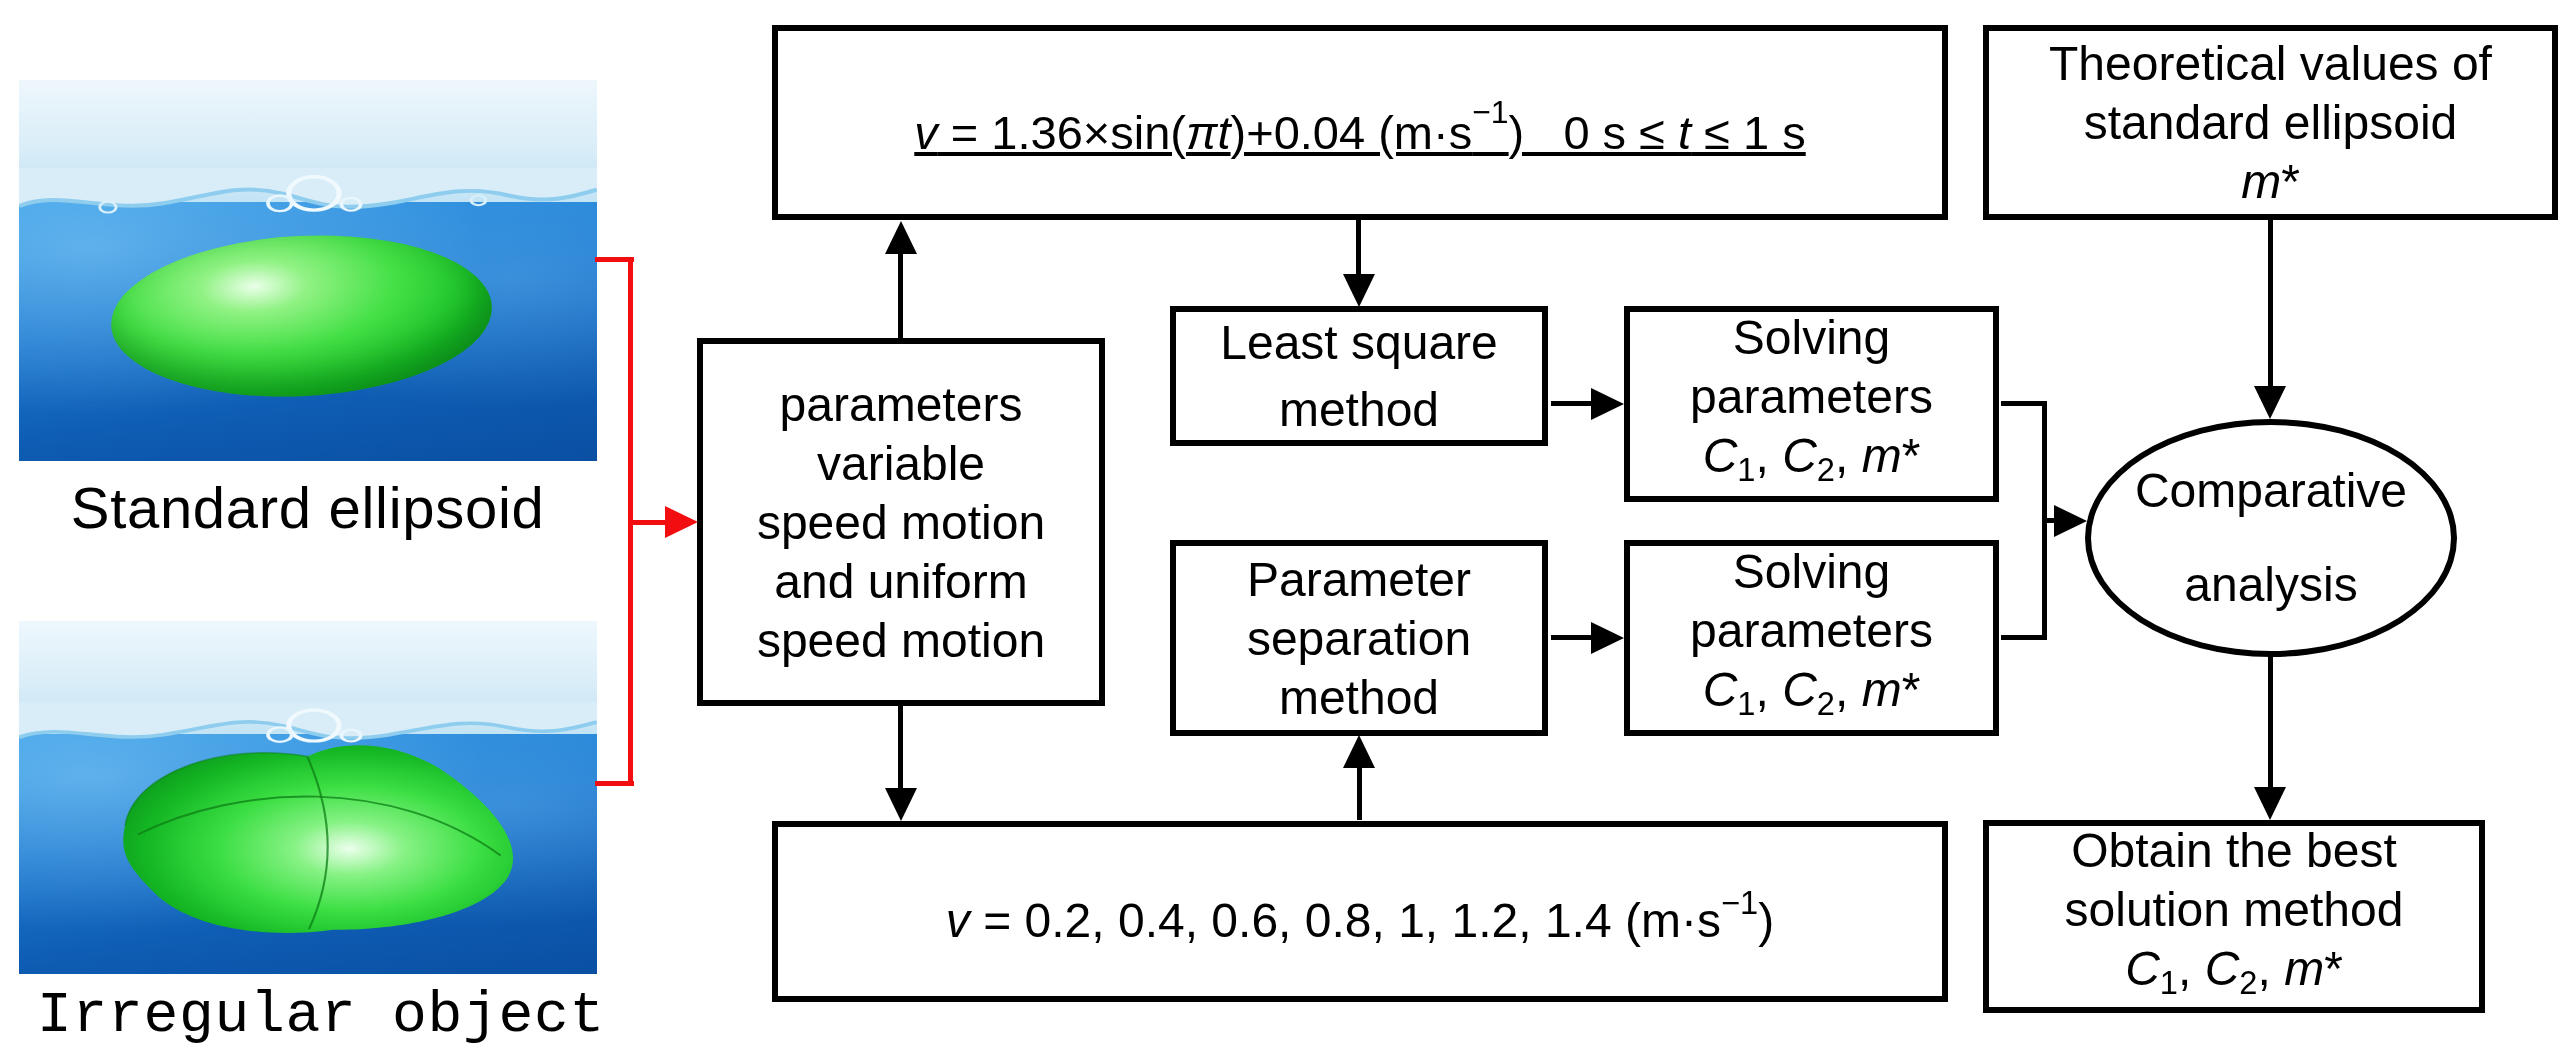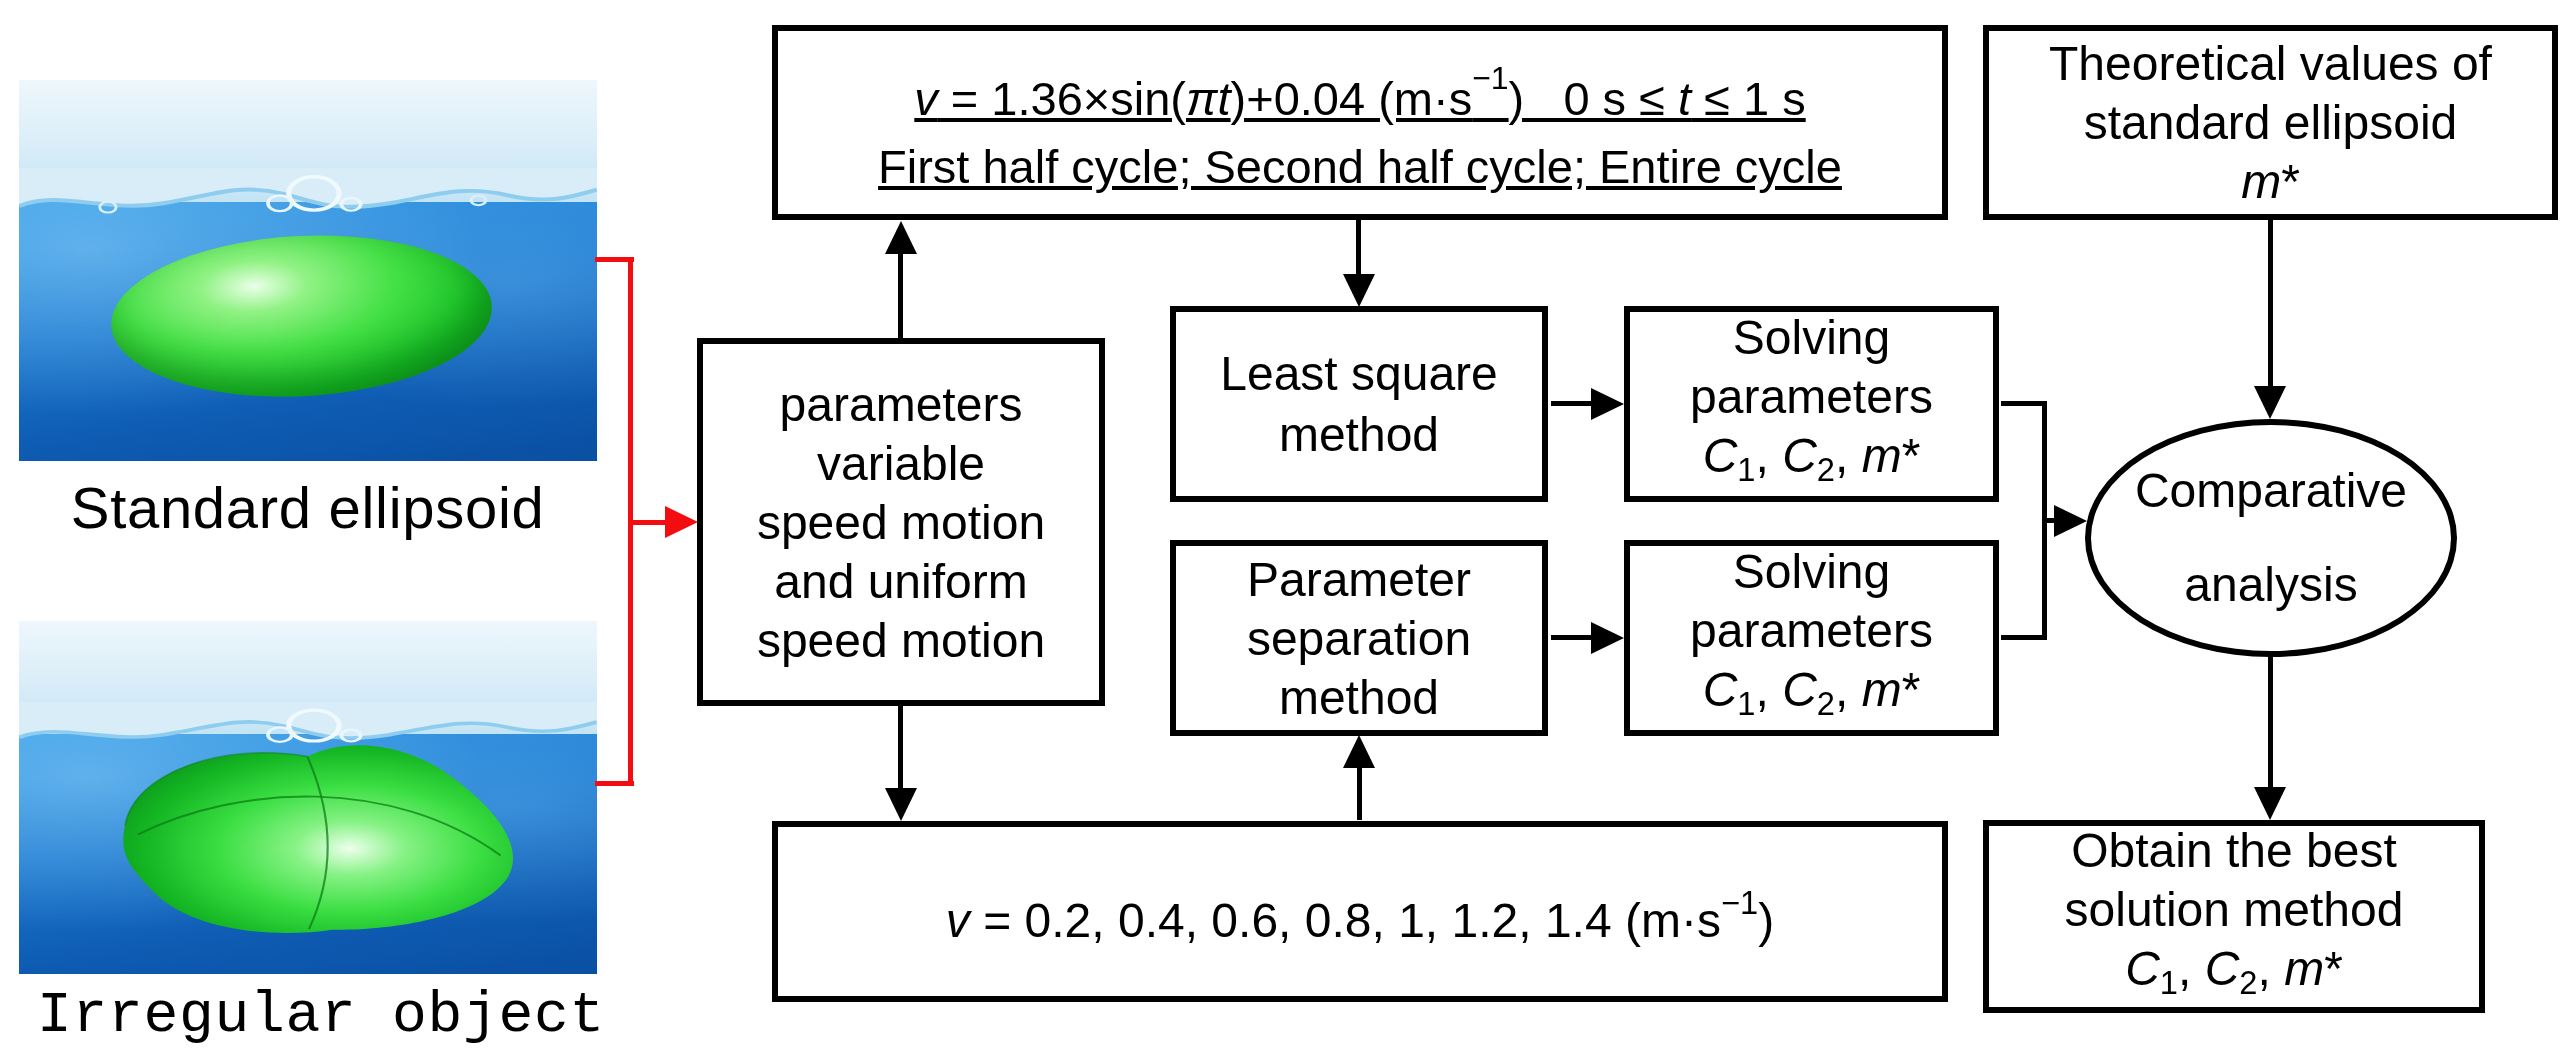--- a/index.html
+++ b/index.html
@@ -127,38 +127,37 @@
   <div class="ah ah-down" style="left:2254px;top:787px;"></div>
 
   <div class="vline" style="left:898px;top:706px;width:5.2px;height:83px;"></div>
   <div class="ah ah-down" style="left:885px;top:788px;"></div>
 
   <div class="vline" style="left:1357px;top:766px;width:5.2px;height:54px;"></div>
   <div class="ah ah-up" style="left:1343px;top:735px;"></div>
 
   <div class="box" style="left:772px;top:25px;width:1176px;height:195px;font-size:47px;line-height:68px;text-decoration:underline;">
     <div class="line"><span class="i">v</span><span>&nbsp;=&nbsp;1.36×sin(</span><span class="i">πt</span><span>)+0.04&nbsp;(m·s</span><span class="sup">−1</span><span>)&nbsp;&nbsp;&nbsp;0&nbsp;s&nbsp;≤&nbsp;</span><span class="i">t</span><span>&nbsp;≤&nbsp;1&nbsp;s</span></div>
-    <div class="line">First half cycle; Second half cycle; Entire cycle</div>
   </div>
 
   <div class="box" style="left:1983px;top:24.5px;width:575px;height:195px;line-height:59px;">
     <div class="line">Theoretical values of</div>
     <div class="line">standard ellipsoid</div>
     <div class="line"><span class="i">m</span><span>*</span></div>
   </div>
 
   <div class="box" style="left:697px;top:338px;width:408px;height:368px;line-height:59px;">
     <div class="line">parameters</div>
     <div class="line">variable</div>
     <div class="line">speed motion</div>
     <div class="line">and uniform</div>
     <div class="line">speed motion</div>
   </div>
 
-  <div class="box" style="left:1170px;top:306px;width:378px;height:196px;">
+  <div class="box" style="left:1170px;top:306px;width:378px;height:140px;justify-content:space-between;">
     <div class="line">Least square</div>
     <div class="line">method</div>
   </div>
 
   <div class="box" style="left:1624px;top:306px;width:375px;height:196px;line-height:59px;">
     <div class="line">Solving</div>
     <div class="line">parameters</div>
     <div class="line"><span class="i">C</span><span class="sub">1</span><span>,&nbsp;</span><span class="i">C</span><span class="sub">2</span><span>,&nbsp;</span><span class="i">m</span><span>*</span></div>
   </div>
 

